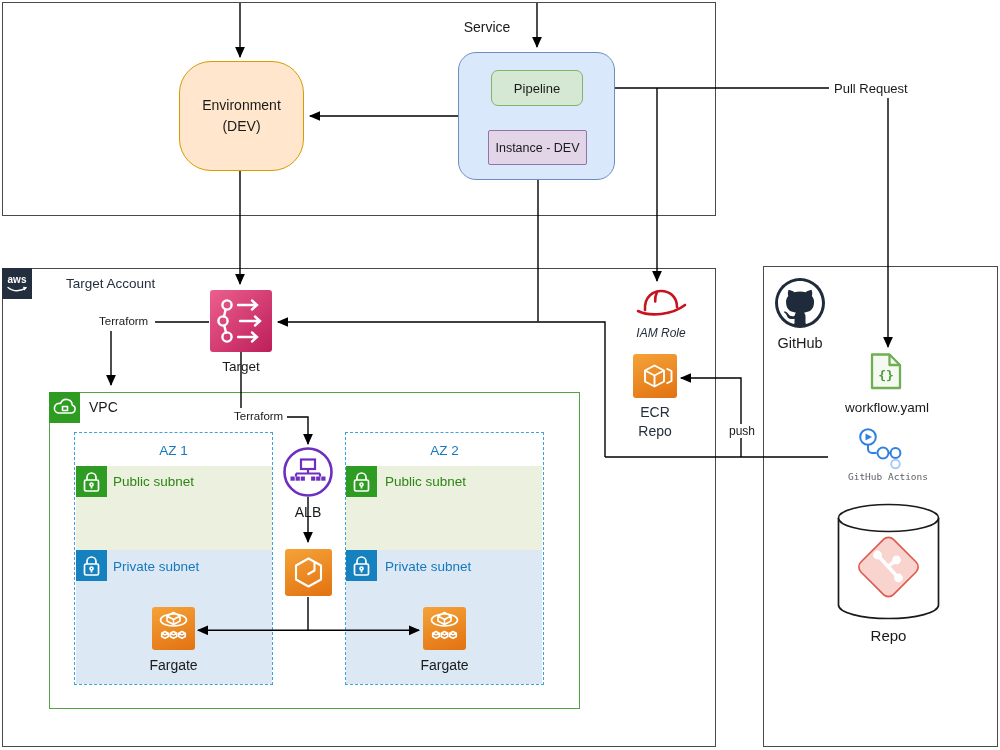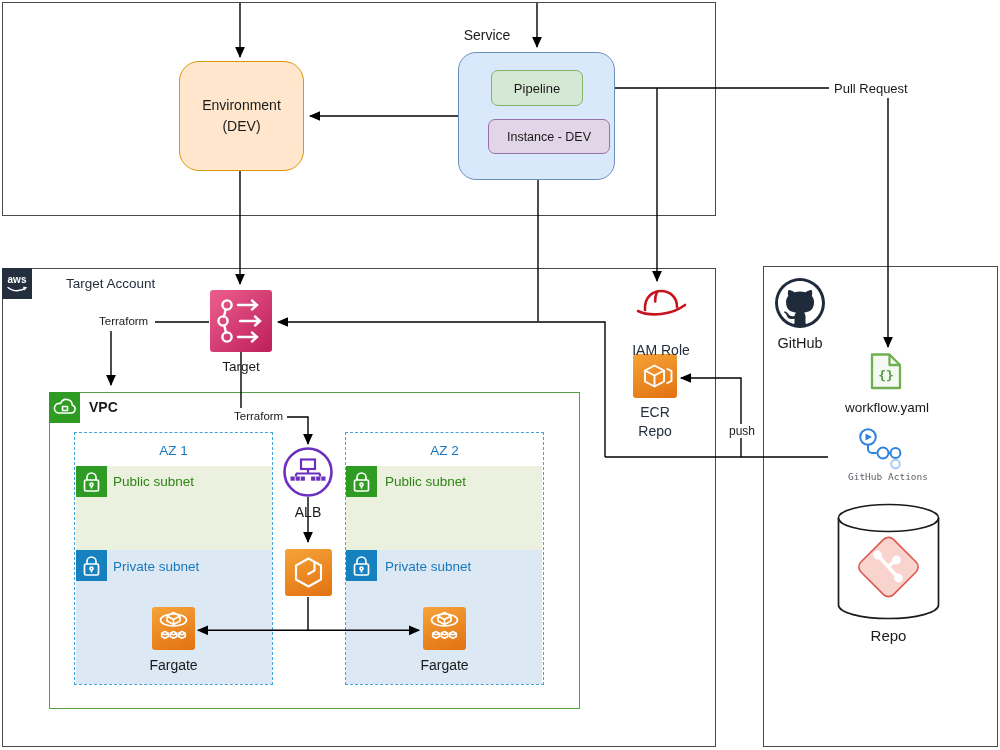--- a/index.html
+++ b/index.html
@@ -60,37 +60,37 @@
       <path d="M111 331 V385" marker-end="url(#ah)"></path>
       <path d="M241 352 V408"></path>
       <path d="M287 417 H308 V444" marker-end="url(#ah)"></path>
       <path d="M308 497 V542" marker-end="url(#ah)"></path>
       <path d="M308 597 V630"></path>
       <path d="M308 630.3 H198" marker-end="url(#ah)"></path>
       <path d="M308 630.3 H419" marker-end="url(#ah)"></path>
     </g>
   </svg>
 
-  <div class="lbl ctr" style="left:455px;top:19px;width:64px;font-size:14px;margin-top:8px;">Service</div>
-
-  <div class="node" style="left:179px;top:61px;width:125px;height:110px;border-radius:20px;
+  <div class="lbl ctr" style="left:455px;top:19px;width:64px;font-size:14px;">Service</div>
+
+  <div class="node" style="left:179px;top:61px;width:125px;height:110px;border-radius:32px;
               background:var(--envfill,#FFE6CC);border:1px solid var(--envborder,#D79B00);font-size:14px;line-height:21px;">
     <div>Environment</div>
     <div>(DEV)</div>
   </div>
 
   <div class="node" style="left:458px;top:52px;width:157px;height:128px;border-radius:18px;
               background:var(--svcfill,#DAE8FC);border:1px solid var(--svcborder,#6C8EBF);"></div>
 
   <div class="node" style="left:491px;top:70px;width:92px;height:36px;border-radius:7px;
               background:var(--pipfill,#D5E8D4);border:1px solid var(--pipborder,#82B366);font-size:13px;">
     <div>Pipeline</div>
   </div>
 
-  <div class="node" style="left:488px;top:119px;width:122px;height:35px;border-radius:7px;
+  <div class="node" style="left:488px;top:130px;width:99px;height:35px;border-radius:2px;
               background:var(--instfill,#E1D5E7);border:1px solid var(--instborder,#9673A6);font-size:12.5px;">
     <div>Instance - DEV</div>
   </div>
 
   <div class="lbl plate" style="left:831px;top:81px;font-size:13px;">Pull Request</div>
 
   <div class="icon" style="left:2px;top:268px;width:30px;height:31px;background:var(--awsnavy,#232F3E);">
     <svg width="30" height="31" viewBox="0 0 30 31">
       <text x="15" y="14.5" text-anchor="middle" font-family="Liberation Sans, sans-serif" font-size="10" font-weight="bold" fill="#fff">aws</text>
       <path d="M6 19.5 C11 23.8 19 23.8 24 19.6" style="stroke:#fff;fill:none;" stroke-width="1.3" stroke-linecap="round"></path>
@@ -116,42 +116,42 @@
   <div class="lbl plate" style="left:96px;top:315px;font-size:11.5px;">Terraform</div>
   <div class="lbl plate" style="left:231px;top:410px;font-size:11.5px;">Terraform</div>
 
   <div class="icon" style="left:635px;top:284px;width:52px;height:36px;">
     <svg width="52" height="36" viewBox="0 0 52 36" style="stroke:var(--iamred,#C7131F);fill:none;" stroke-width="2.6" stroke-linecap="round">
       <path d="M3 27 C15 33 37 31 50 21"></path>
       <path d="M10 26 C9 12 19 7 26 7 C35 7 42 13 42 23"></path>
       <path d="M22 8 C20.4 11.5 20 15 20.2 17.5"></path>
     </svg>
   </div>
-  <div class="lbl ctr" style="left:626px;top:342px;width:70px;font-size:14px;color:var(--awsnavy,#232F3E);">IAM Role</div>
+  <div class="lbl ctr" style="left:626px;top:326px;width:70px;font-size:12px;color:var(--awsnavy,#232F3E);font-style:italic;">IAM Role</div>
 
   <div class="icon orangeicon" style="left:633px;top:354px;width:44px;height:44px;">
     <svg width="44" height="44" viewBox="0 0 44 44" style="stroke:#fff;fill:none;" stroke-width="1.9" stroke-linejoin="round">
       <path d="M12 16.5 L21.5 11.5 L31 16.5 V27.5 L21.5 32.5 L12 27.5 Z"></path>
       <path d="M12 16.5 L21.5 21.5 L31 16.5 M21.5 21.5 V32.5"></path>
       <path d="M33.5 14.5 L38.5 17 V27 L33.5 29.5"></path>
     </svg>
   </div>
   <div class="lbl ctr" style="left:618px;top:403px;width:74px;font-size:14px;line-height:19px;color:var(--awsnavy,#232F3E);">
     <div>ECR</div>
     <div>Repo</div>
   </div>
   <div class="lbl plate" style="left:726px;top:424px;font-size:12px;">push</div>
 
   <div class="icon greensq" style="left:49px;top:392px;width:31px;height:31px;">
     <svg width="31" height="31" viewBox="0 0 31 31" style="stroke:#fff;fill:none;" stroke-width="1.6" stroke-linejoin="round">
       <path d="M9 21 H22 a4 4 0 0 0 1.3 -7.8 A6 6 0 0 0 11.6 11.6 A4.6 4.6 0 0 0 9 21 Z"></path>
       <rect x="13.5" y="14.5" width="5" height="4"></rect>
     </svg>
   </div>
-  <div class="lbl" style="left:89px;top:399px;font-size:14px;font-weight:bold;">VPC</div>
+  <div class="lbl" style="left:89px;top:399px;font-size:14px;">VPC</div>
 
   <div class="lbl ctr" style="left:74px;top:443px;width:199px;font-size:13.5px;color:var(--bluetext,#1778BE);">AZ 1</div>
   <div class="lbl ctr" style="left:345px;top:443px;width:199px;font-size:13.5px;color:var(--bluetext,#1778BE);">AZ 2</div>
 
   <div class="icon greensq" style="left:76px;top:466px;width:31px;height:31px;">
     <svg width="31" height="31" viewBox="0 0 31 31" style="stroke:#fff;fill:none;" stroke-width="1.7">
       <path d="M11 14 v-2.5 a4.5 4.5 0 0 1 9 0 V14"></path>
         <rect x="8.5" y="14" width="14" height="11" rx="1.5"></rect>
       <circle cx="15.5" cy="18.5" r="1.5"></circle>
         <path d="M15.5 20 v2.5"></path>

